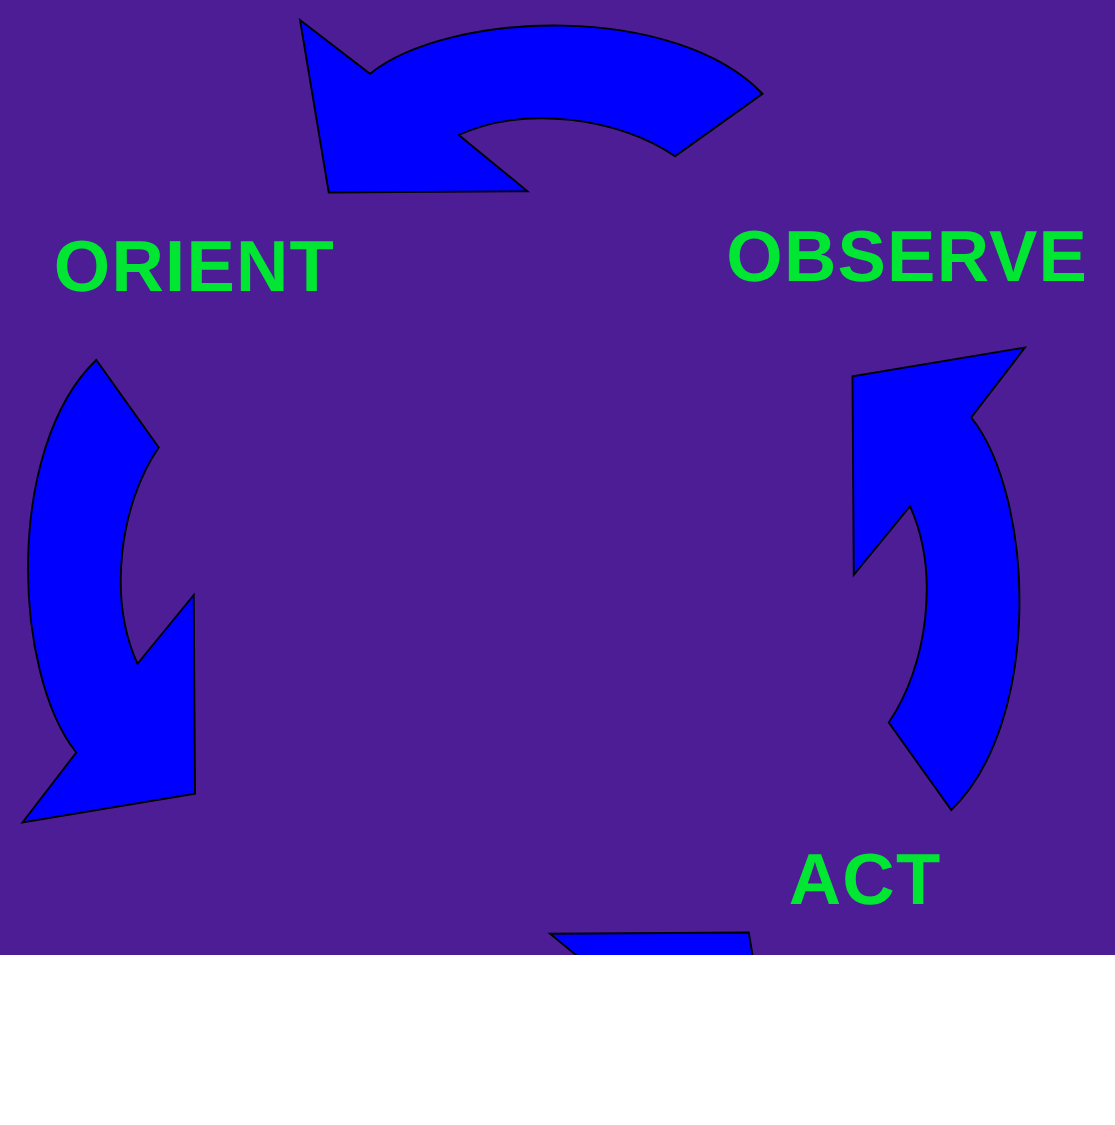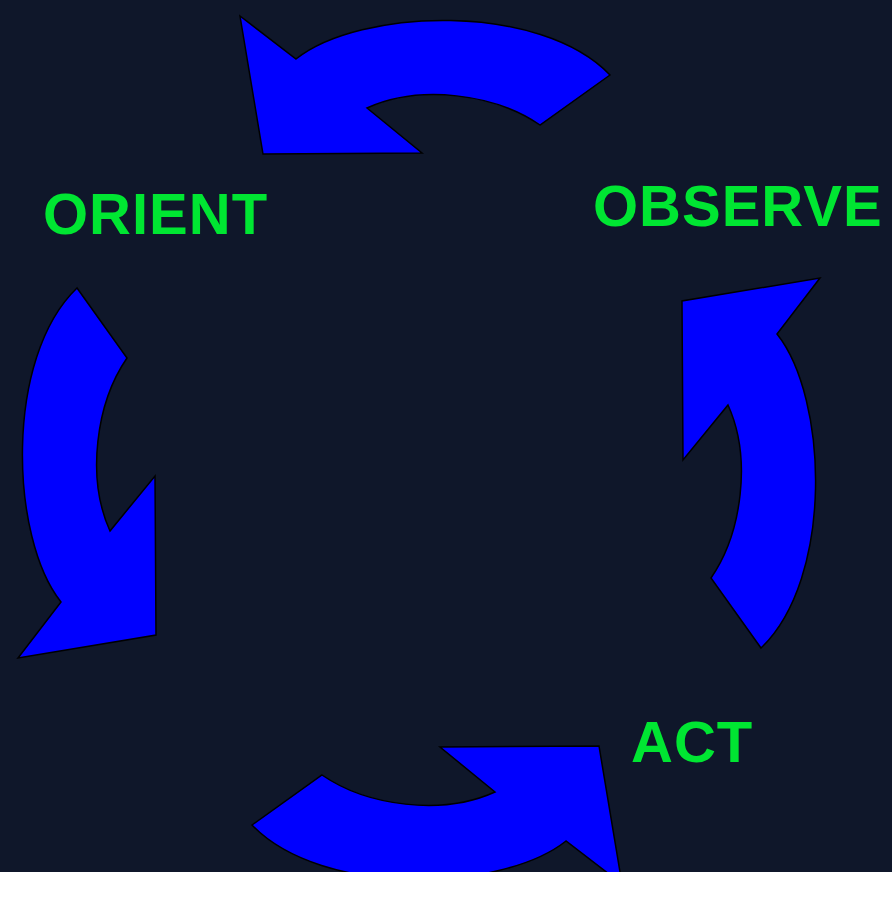--- a/index.html
+++ b/index.html
@@ -4,22 +4,22 @@
 <style>
   html, body {
     margin: 0;
     padding: 0;
     background: #ffffff;
     font-family: "Liberation Sans", sans-serif;
   }
   .canvas {
     position: relative;
     width: 892px;
-    height: 872px;
-    background: #0f172a;
+    height: 764px;
+    background: #4c1d95;
     overflow: hidden;
   }
   .arrows-svg {
     position: absolute;
     left: 0;
     top: 0;
     width: 892px;
     height: 900px;
   }
   .arrow {
@@ -31,23 +31,23 @@
     position: absolute;
     font-weight: bold;
     font-size: 58px;
     line-height: 1;
     letter-spacing: 1px;
     color: #00e632;
     white-space: nowrap;
     user-select: none;
   }
   .label-orient  { left: 43px;  top: 185px; }
-  .label-observe { left: 593px; top: 177px; }
+  .label-observe { left: 581px; top: 177px; }
   .label-decide  { left: 61px;  top: 686px; }
-  .label-act     { left: 631px; top: 713px; }
+  .label-act     { left: 631px; top: 675px; }
 </style>
 </head>
 <body>
 
 <div class="canvas">
 
   <svg class="arrows-svg" viewBox="0 0 892 900" xmlns="http://www.w3.org/2000/svg">
     <defs>
 
       <path id="curved-arrow" d="M 0 0

